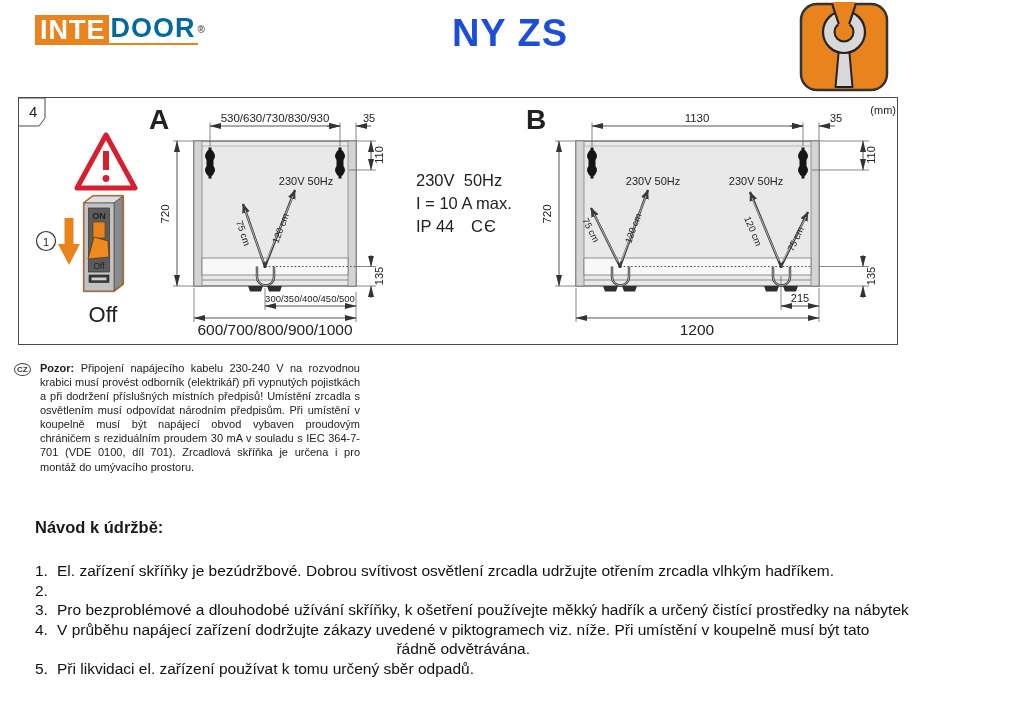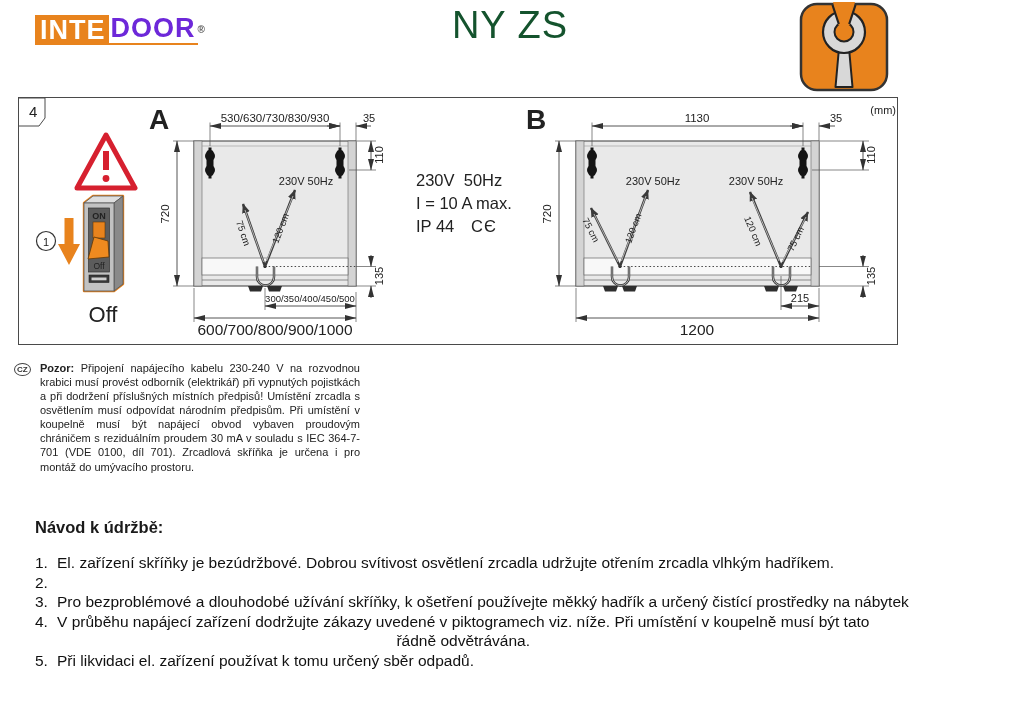--- a/index.html
+++ b/index.html
@@ -1,36 +1,36 @@
 <!DOCTYPE html>
 <html><head>
 <meta charset="utf-8">
 <style>
   html,body{margin:0;padding:0;background:#fff;}
   .page{position:relative;width:1020px;height:716px;background:#fff;overflow:hidden;
         font-family:"Liberation Sans",sans-serif;color:#1a1a1a;}
   
   .logo{position:absolute;left:35px;top:13px;display:flex;align-items:flex-end;font-weight:bold;font-size:27px;line-height:30px;}
   .logo-inte{background:#e8831d;color:#fff;padding:0 3px 0 5px;letter-spacing:1px;}
-  .logo-door{color:#6d28d9;letter-spacing:1px;padding:0 2px;border-bottom:2.5px solid #e8831d;}
+  .logo-door{color:#0369a1;letter-spacing:1px;padding:0 2px;border-bottom:2.5px solid #e8831d;}
   .logo-reg{font-size:10px;color:#555;font-weight:bold;margin-top:-2px;}
-  .page-title{position:absolute;left:0;right:0;top:4px;margin:0;text-align:center;
-              font-size:38px;font-weight:normal;letter-spacing:1px;color:#14532d;}
+  .page-title{position:absolute;left:0;right:0;top:4px;margin:8px;text-align:center;
+              font-size:38px;font-weight:bold;letter-spacing:1px;color:#1d4ed8;}
   .tool{position:absolute;left:799px;top:2px;width:90px;height:90px;}
   
   .drawing-panel{position:absolute;left:18px;top:97px;width:880px;height:248px;border:1.2px solid #4a4a4a;box-sizing:border-box;}
   svg text{font-family:"Liberation Sans",sans-serif;fill:#222;white-space:pre;}
   
   .warning{position:absolute;left:14px;top:361px;width:346px;}
   .cz-badge{position:absolute;left:0;top:2px;border:1px solid #444;border-radius:50%;
             font-size:8px;line-height:9px;padding:1px 2px;color:#333;font-weight:bold;}
   .warn-p{margin:0 0 0 26px;font-size:11px;line-height:1.28;text-align:justify;color:#222;}
   
   .maintenance{position:absolute;left:35px;top:518px;width:985px;overflow:hidden;}
-  .maintenance h2{margin:0 0 16px 0;font-size:16.5px;}
+  .maintenance h2{margin:0 0 24px 0;font-size:16.5px;}
   .mi{display:flex;font-size:15.5px;line-height:19.5px;color:#111;}
   .mi .num{flex:none;width:22px;}
   .mi .mtext{white-space:pre;text-align:center;}
 </style>
 </head>
 <body>
 
 <div class="page">
 
   <div class="logo">

